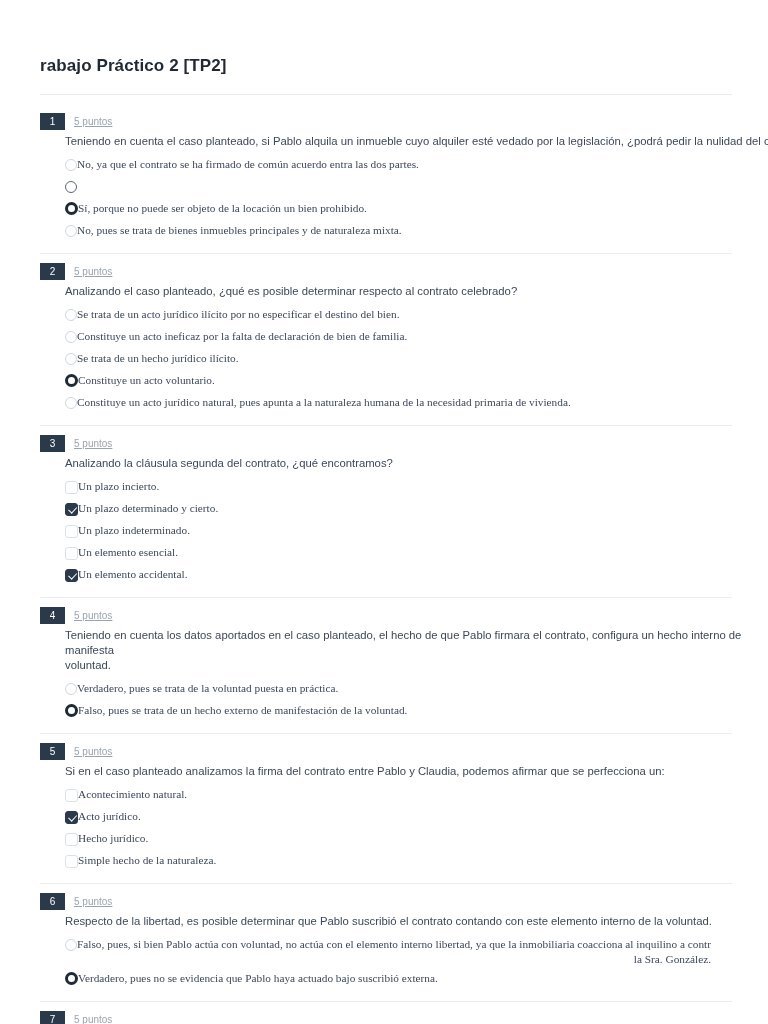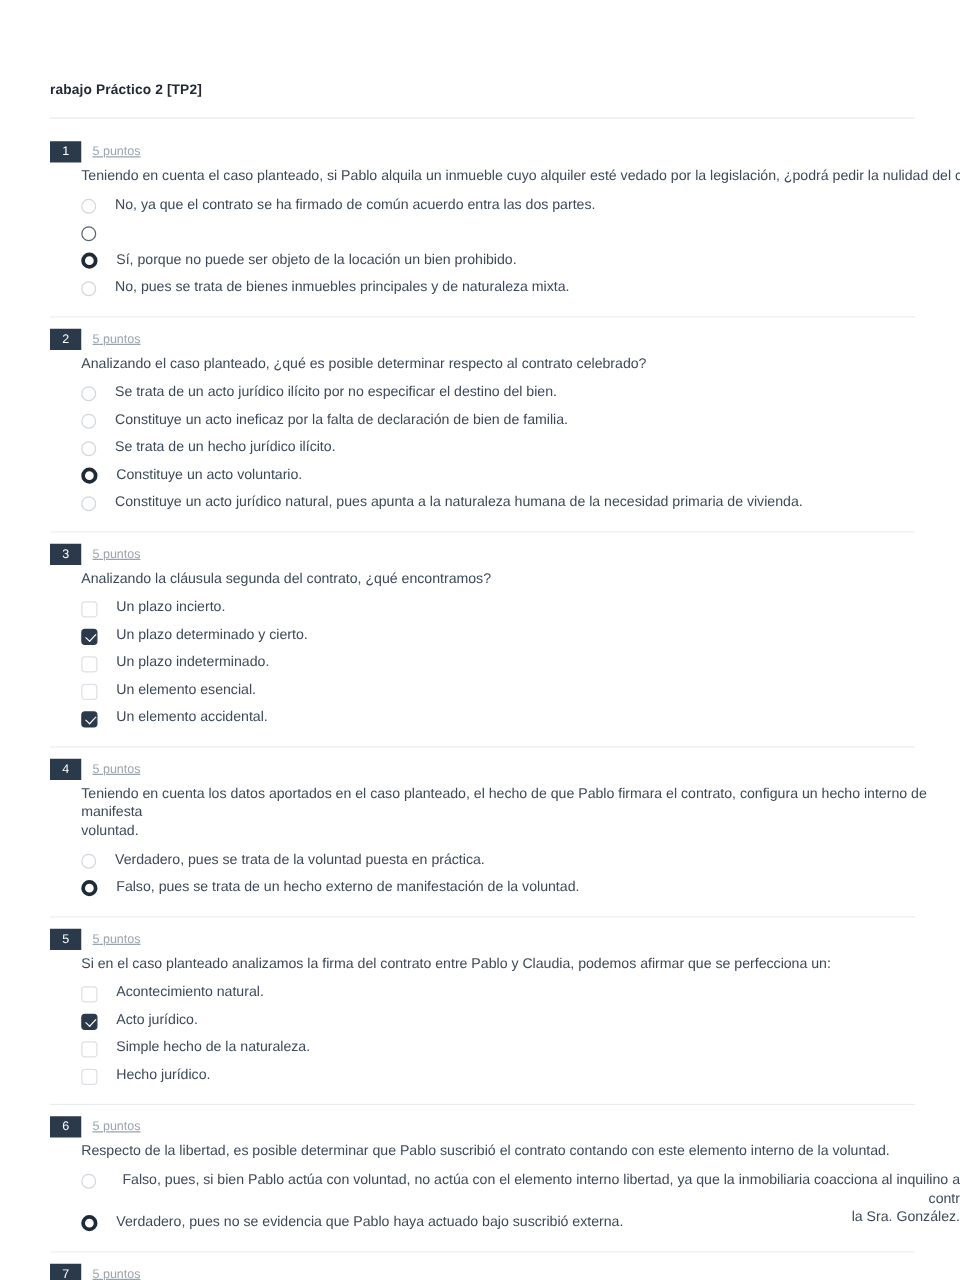--- a/index.html
+++ b/index.html
@@ -23,22 +23,22 @@
     height: 1024px;
     position: relative;
     overflow: hidden;
     background: #ffffff;
   }
 
   
   .quiz-title {
     position: absolute;
     left: 40px;
-    top: 66px;
-    font-size: 11px;
+    top: 56px;
+    font-size: 17px;
     font-weight: bold;
     color: #1f2833;
     letter-spacing: 0.1px;
     white-space: nowrap;
   }
 
   .title-divider {
     position: absolute;
     left: 40px;
     top: 94px;
@@ -164,26 +164,27 @@
     left: 3.6px;
     top: 1.1px;
     width: 4px;
     height: 7.4px;
     border: solid #ffffff;
     border-width: 0 1.7px 1.7px 0;
     transform: rotate(43deg);
   }
 
   .option-label {
-    margin-left: 15px;
+    margin-left: 0;
     font-size: 11.3px;
     line-height: 15px;
     color: #3c4858;
     white-space: pre-line;
     padding-top: 2px;
+    font-family: Liberation Serif, serif;
   }
 
   .q-divider {
     margin: 10px 0 0 40px;
     width: 692px;
     height: 1px;
     background: #ebeef0;
   }
 </style>
 </head>
@@ -310,25 +311,25 @@
           <div class="option-row">
             <span class="checkbox"></span>
             <span class="option-label">Acontecimiento natural.</span>
           </div>
           <div class="option-row">
             <span class="checkbox checked"></span>
             <span class="option-label">Acto jurídico.</span>
           </div>
           <div class="option-row">
             <span class="checkbox"></span>
+            <span class="option-label">Hecho jurídico.</span>
+          </div>
+          <div class="option-row">
+            <span class="checkbox"></span>
             <span class="option-label">Simple hecho de la naturaleza.</span>
-          </div>
-          <div class="option-row">
-            <span class="checkbox"></span>
-            <span class="option-label">Hecho jurídico.</span>
           </div>
         </div>
         <div class="q-divider"></div>
       </div>
       <div class="question-block">
         <div class="q-header">
           <div class="q-number">6</div>
           <div class="q-points">5 puntos</div>
         </div>
         <div class="q-text nowrap">Respecto de la libertad, es posible determinar que Pablo suscribió el contrato contando con este elemento interno de la voluntad.</div>

